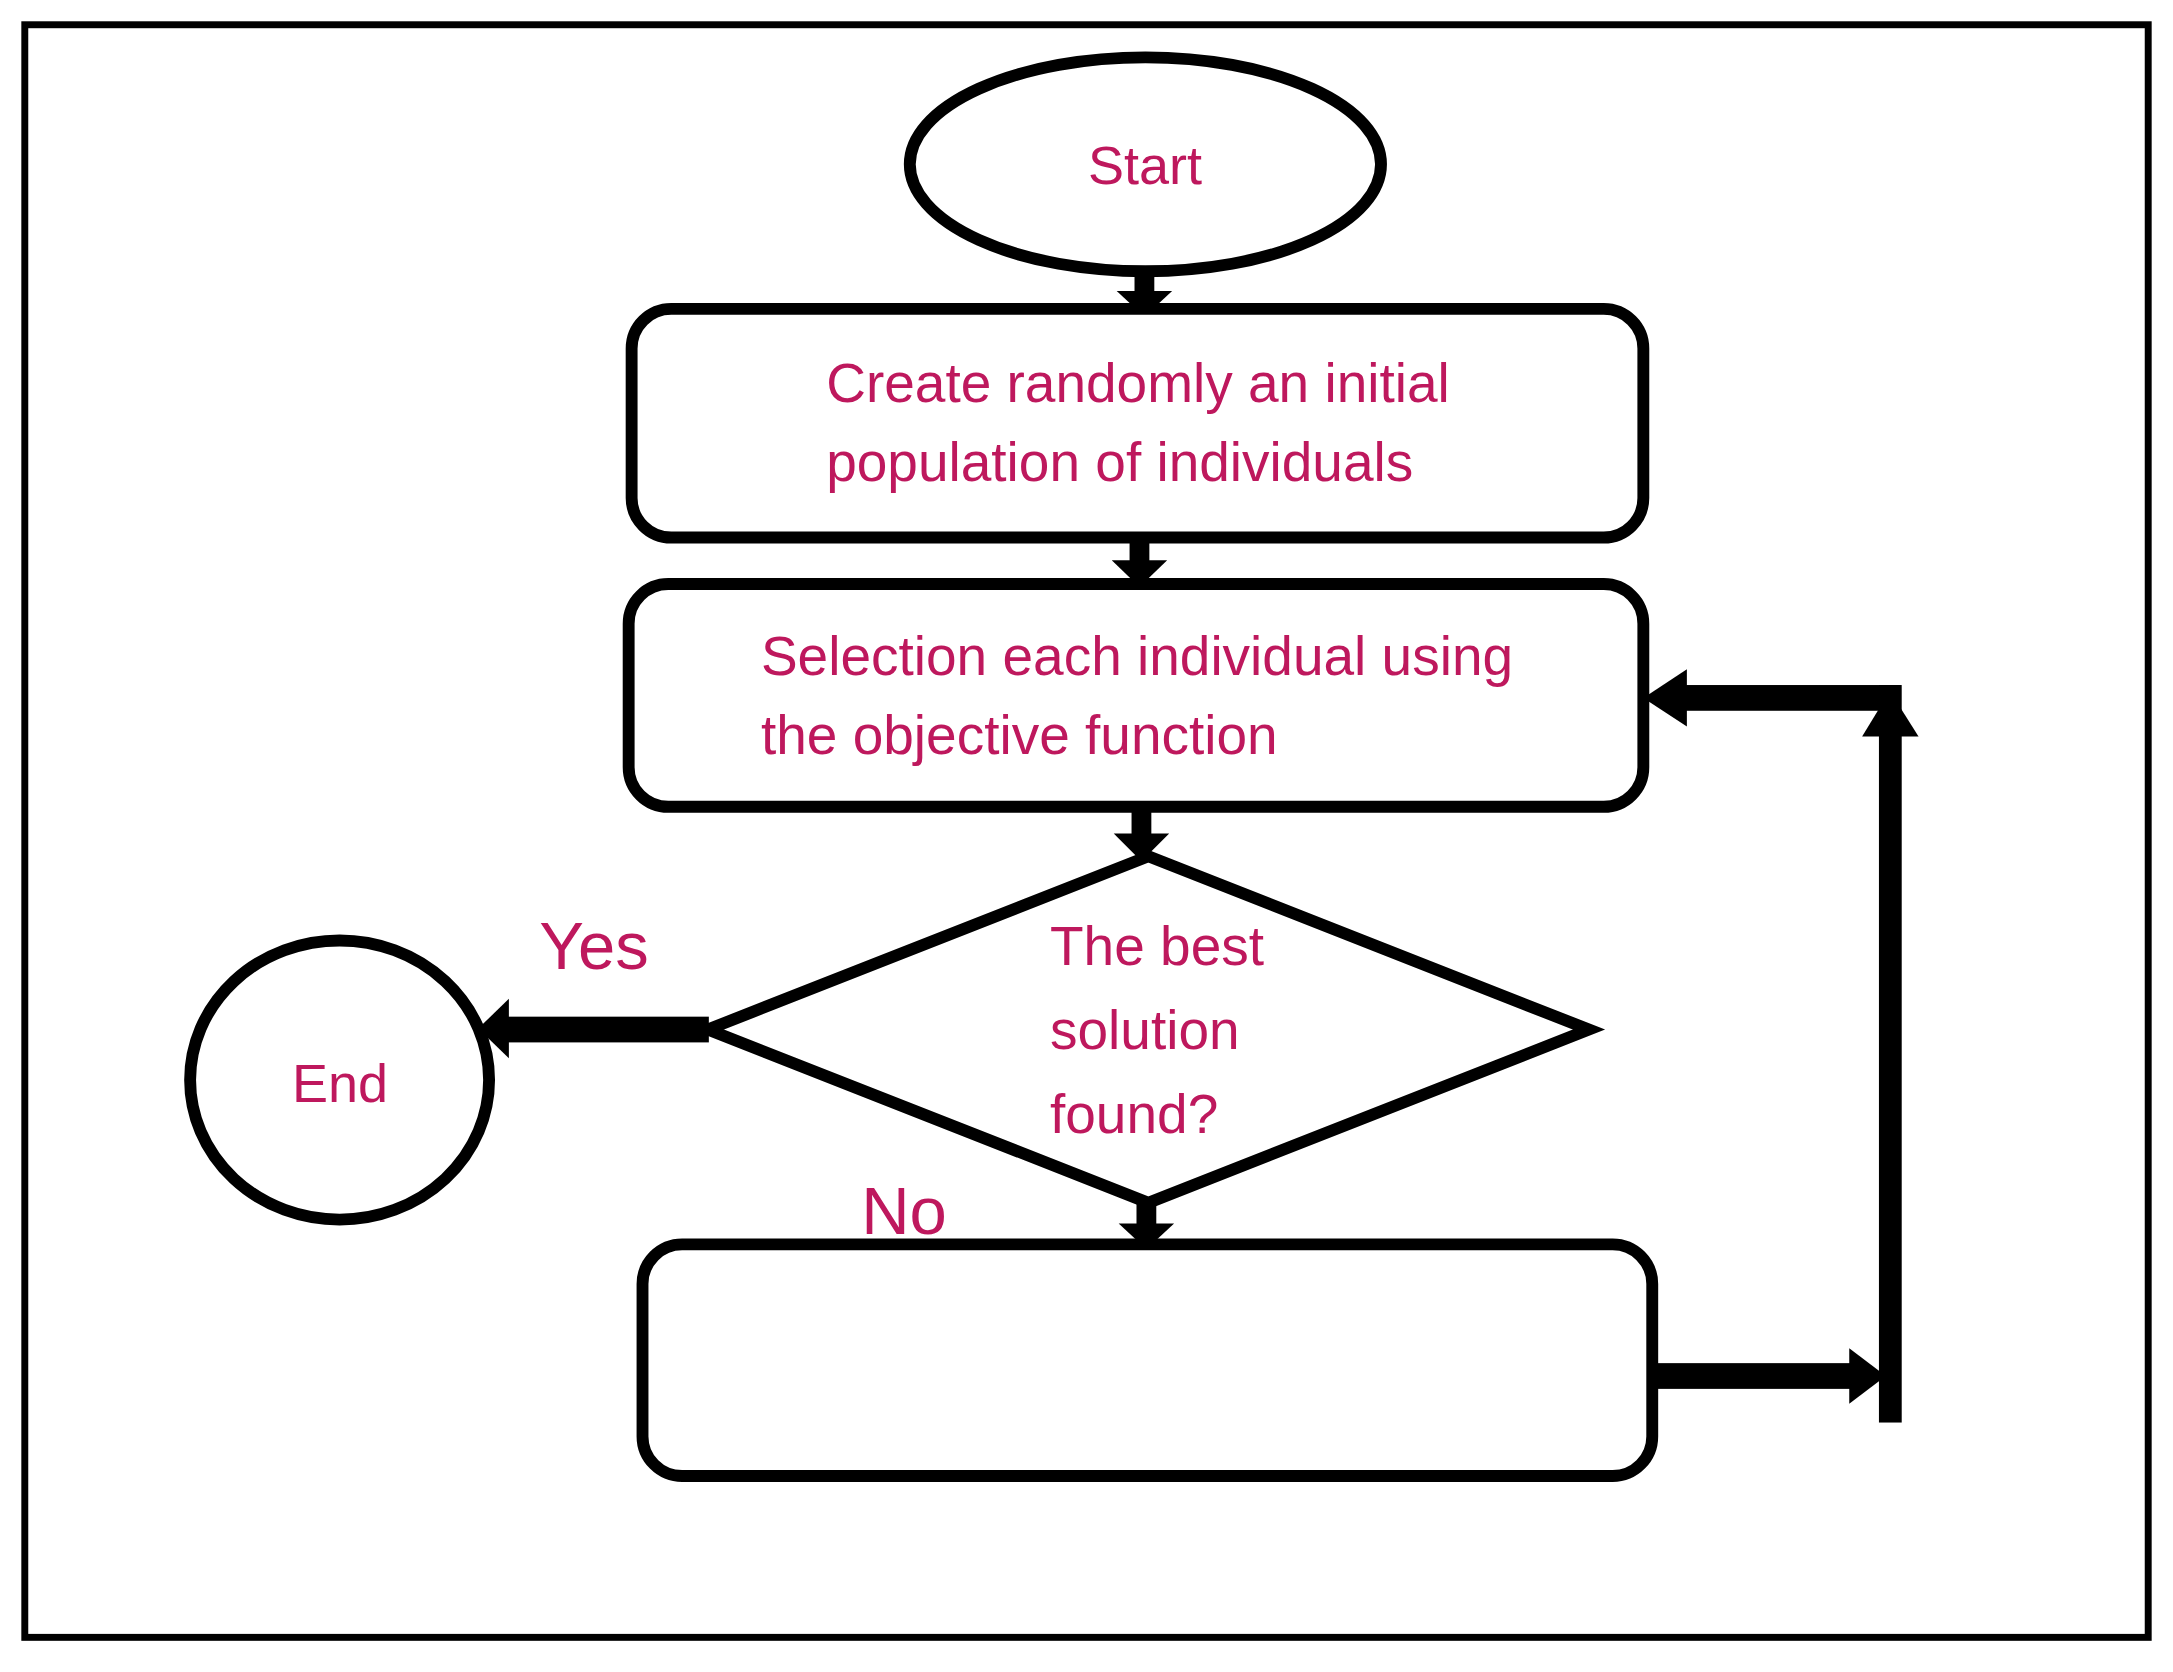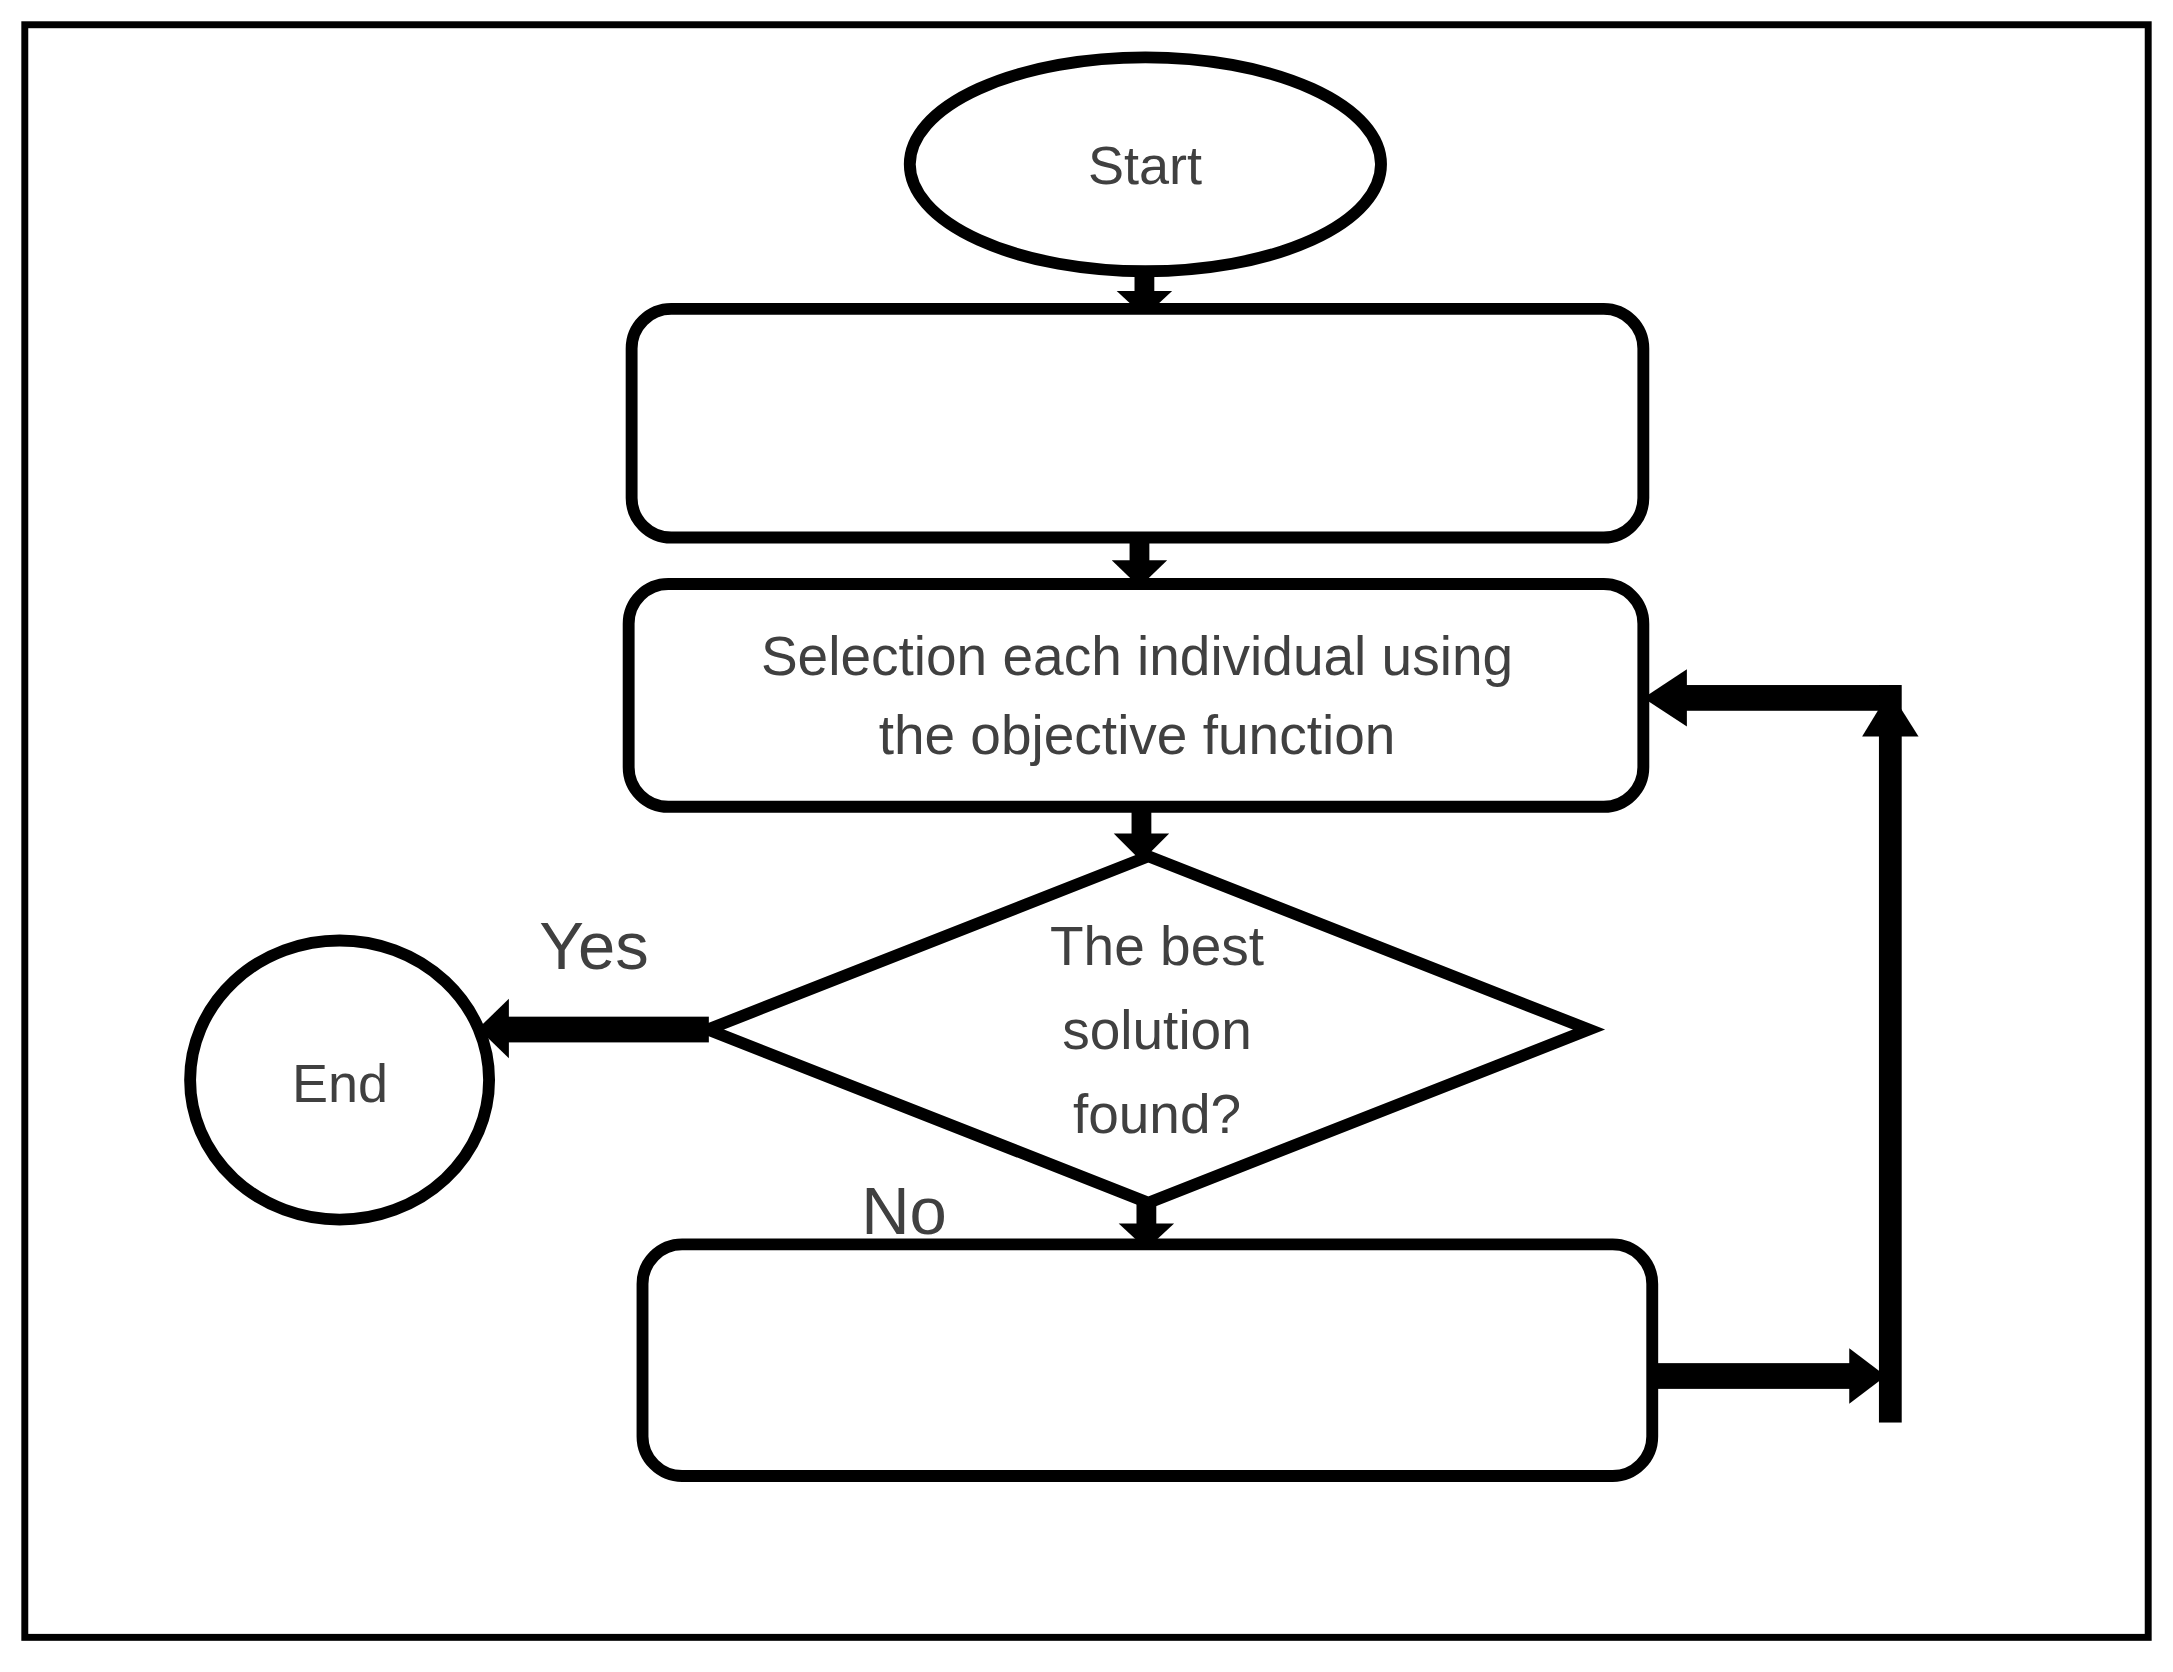--- a/index.html
+++ b/index.html
@@ -16,22 +16,21 @@
     overflow: hidden;
   }
   .canvas svg {
     position: absolute;
     left: 0;
     top: 0;
   }
   .lbl {
     position: absolute;
     transform: translate(-50%, -50%);
-    color: #404040;
-    text-align: center;
+    color: #be185d;
     white-space: pre-line;
     font-size: 55px;
     line-height: 79px;
     letter-spacing: 0px;
   }
   .lbl-terminator {
     font-size: 54px;
     line-height: 59px;
   }
   .lbl-decision {
@@ -82,20 +81,22 @@
 
     <polygon points="1160,865 1605,1040 1160,1215 715,1040" fill="#ffffff" stroke="#000000" stroke-width="12"></polygon>
 
     <ellipse cx="343" cy="1091" rx="151" ry="141" fill="#ffffff" stroke="#000000" stroke-width="12"></ellipse>
 
     <rect x="649" y="1257" width="1020" height="234" rx="40" ry="40" fill="#ffffff" stroke="#000000" stroke-width="12"></rect>
   </svg>
 
   <div class="lbl lbl-terminator" style="left:1145px; top:165px;">Start</div>
 
+  <div class="lbl" style="left:1138px; top:423px;">Create randomly an initial
+population of individuals</div>
 
   <div class="lbl" style="left:1137px; top:696px;">Selection each individual using
 the objective function</div>
 
   <div class="lbl lbl-decision" style="left:1143px; top:1030px;margin-left:14px;">The best
 solution
 found?</div>
 
   <div class="lbl lbl-terminator" style="left:340px; top:1083px;">End</div>
 

